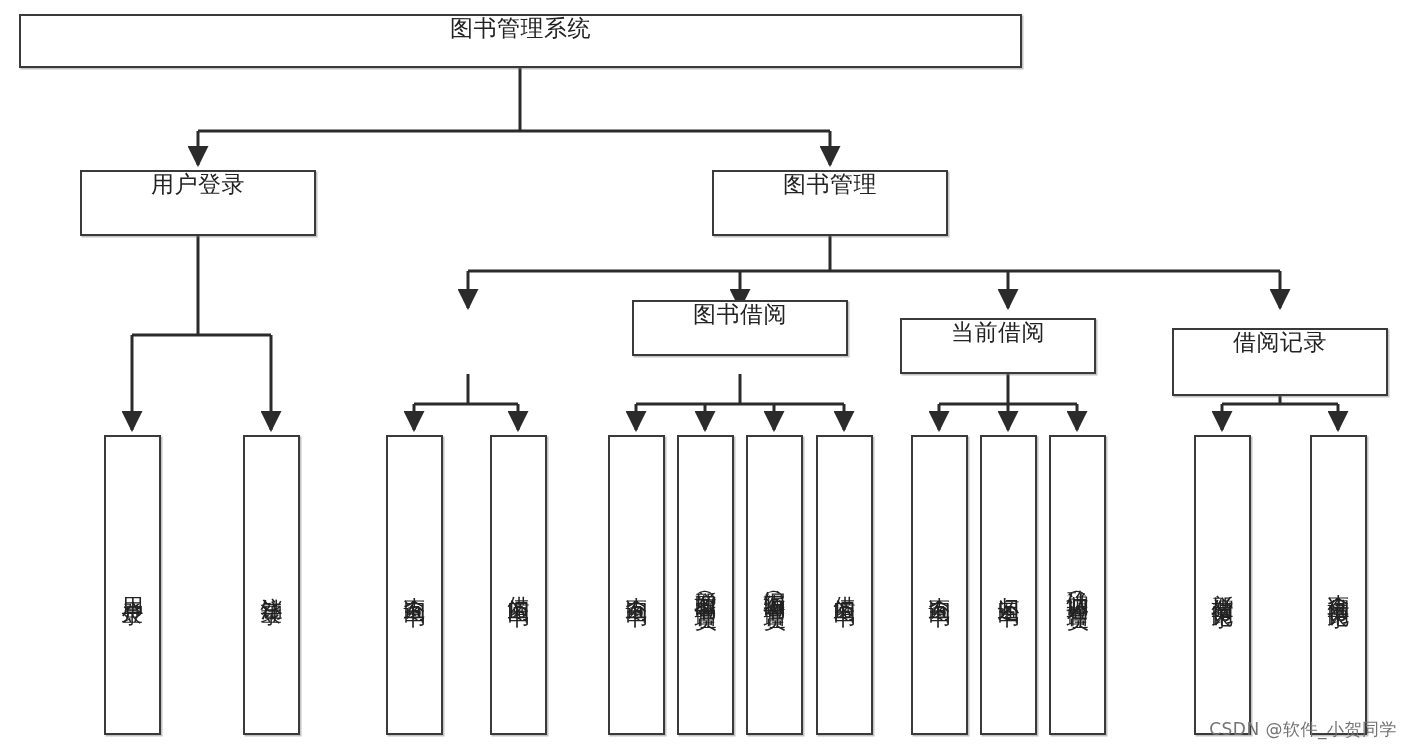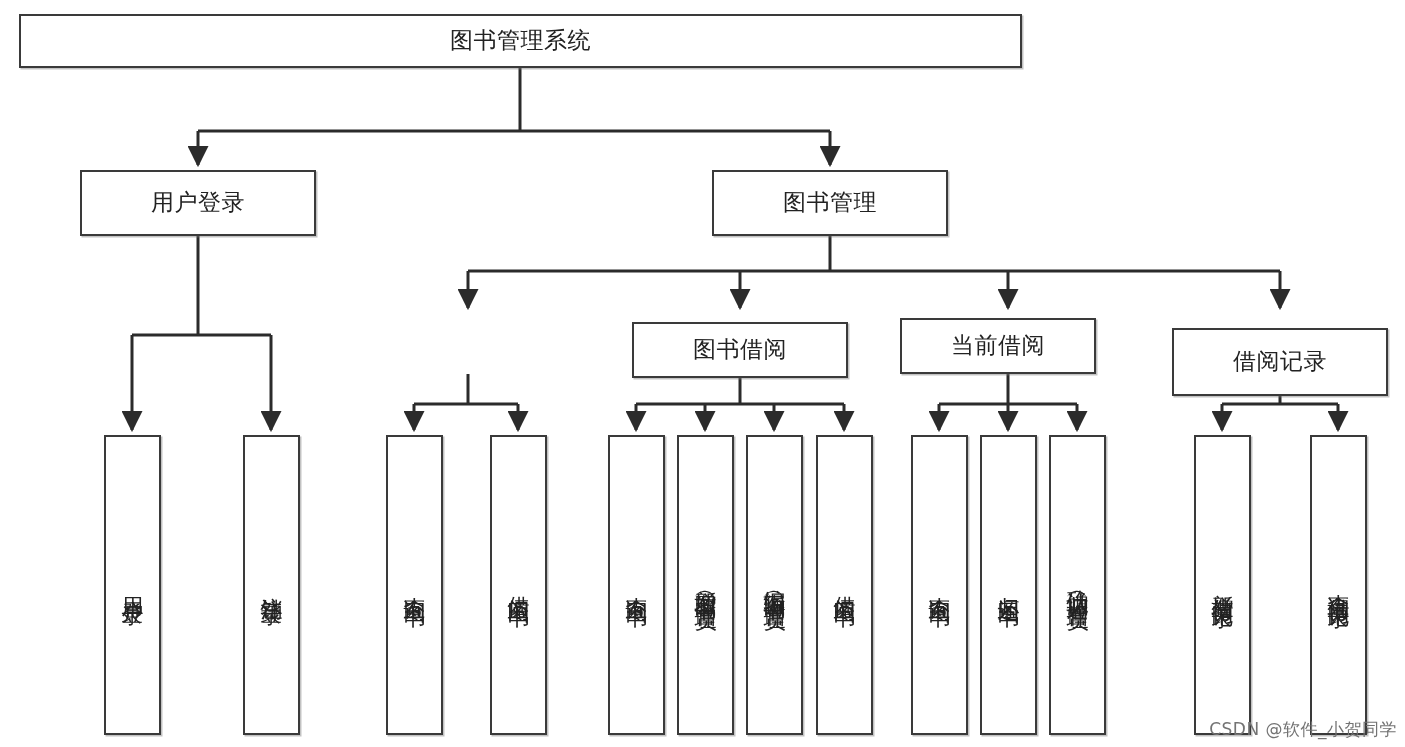--- a/index.html
+++ b/index.html
@@ -25,21 +25,21 @@
     width: 1405px;
     height: 747px;
     pointer-events: none;
   }
   .node {
     position: absolute;
     box-sizing: border-box;
     border: 2px solid #3a3a3a;
     background: #ffffff;
     display: flex;
-    align-items: center;
+    align-items: flex-start;
     justify-content: center;
     box-shadow: 1.5px 1.5px 0 0 rgba(120,120,120,0.45);
   }
   .node-label {
     color: #222222;
     text-align: center;
     line-height: 1.12;
     white-space: pre;
   }
   .node.horizontal .node-label {
@@ -129,21 +129,21 @@
 
   <div class="node horizontal" style="left:80px; top:170px; width:236px; height:66px;">
     <span class="node-label">用户登录</span>
   </div>
 
   <div class="node horizontal" style="left:712px; top:170px; width:236px; height:66px;">
     <span class="node-label">图书管理</span>
   </div>
 
 
-  <div class="node horizontal" style="left:632px; top:322px; width:216px; height:56px;">
+  <div class="node horizontal" style="left:632px; top:300px; width:216px; height:56px;">
     <span class="node-label">图书借阅</span>
   </div>
 
   <div class="node horizontal" style="left:900px; top:318px; width:196px; height:56px;">
     <span class="node-label">当前借阅</span>
   </div>
 
   <div class="node horizontal" style="left:1172px; top:328px; width:216px; height:68px;">
     <span class="node-label">借阅记录</span>
   </div>

